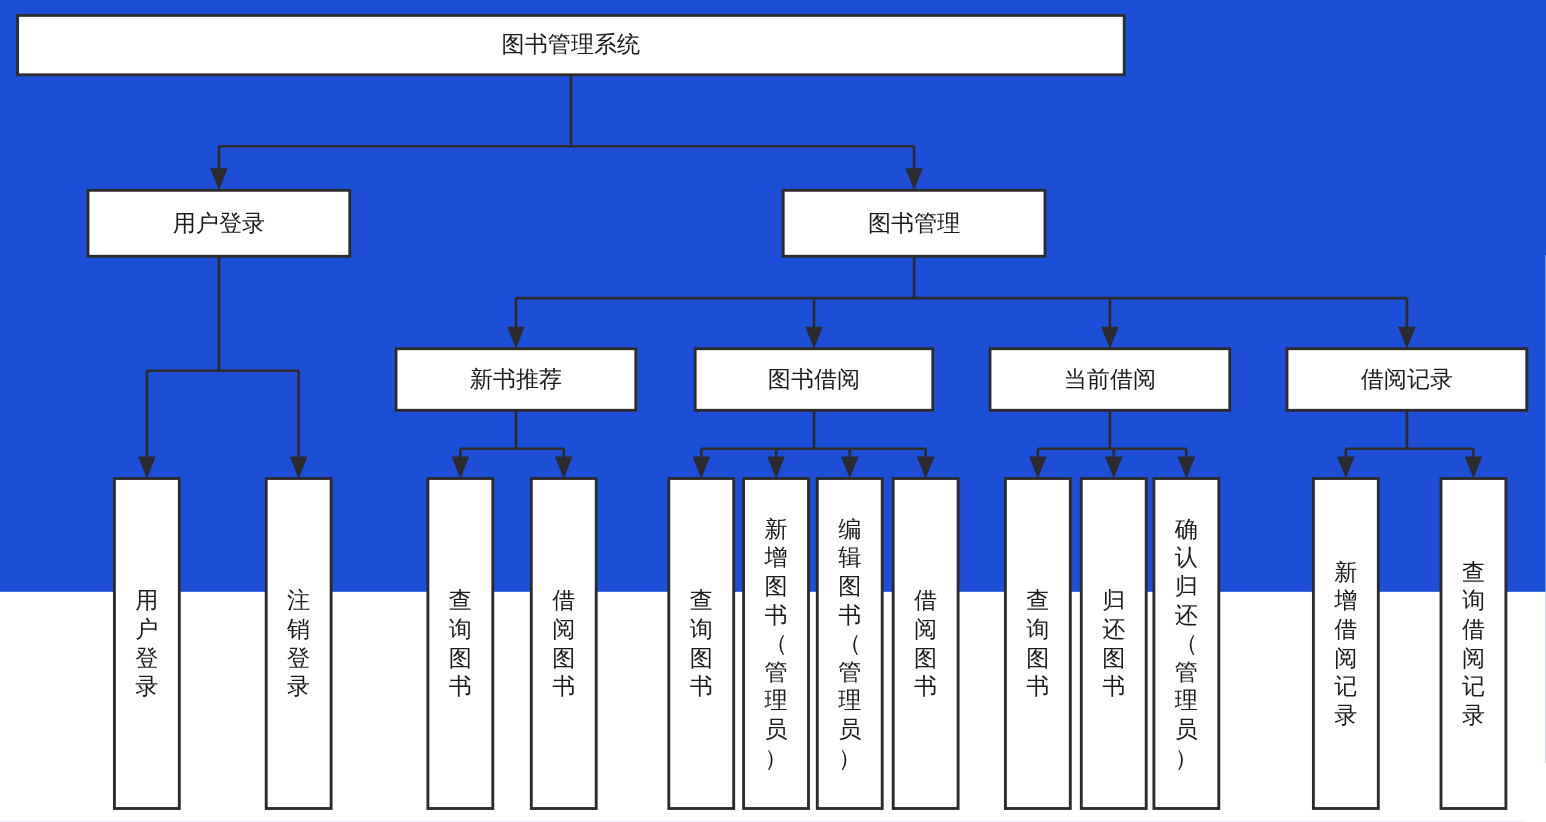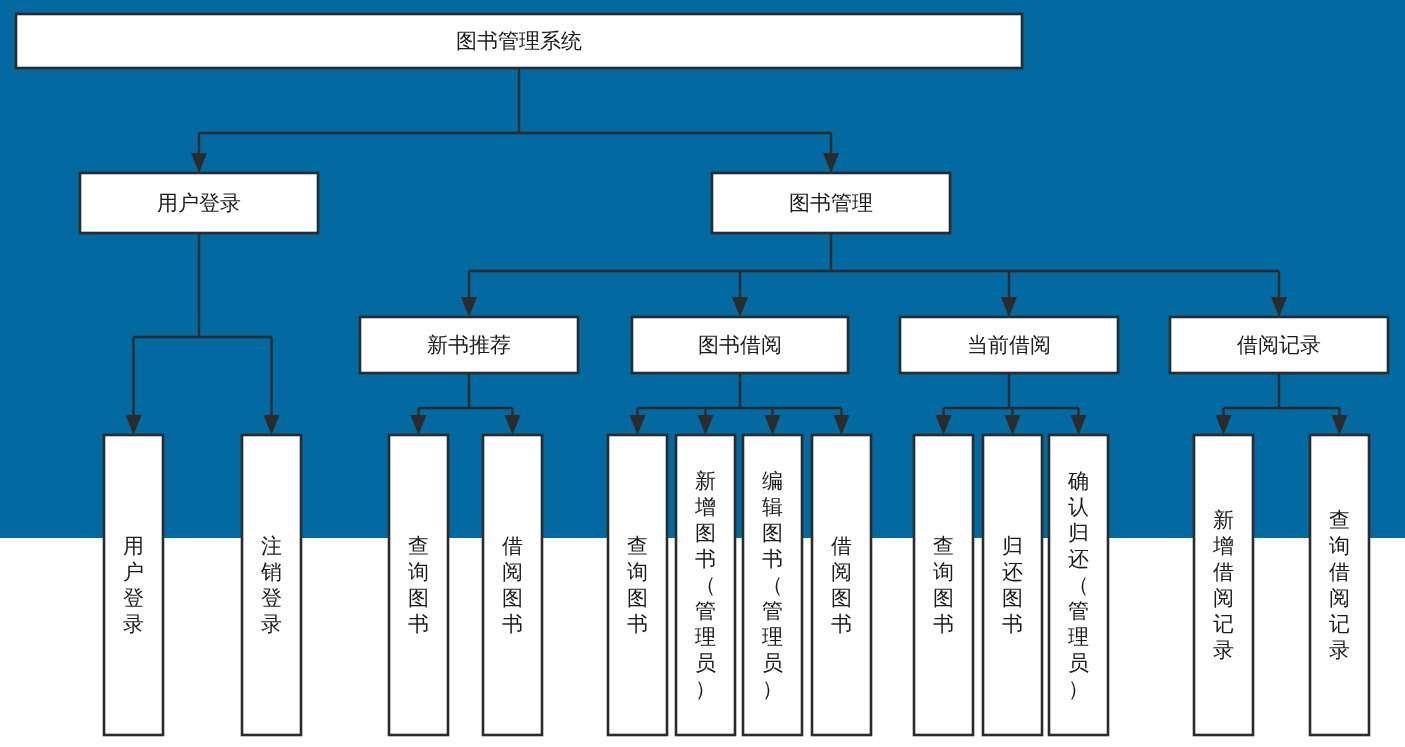--- a/index.html
+++ b/index.html
@@ -12,21 +12,21 @@
     width: 1405px;
     height: 747px;
     font-family: "Liberation Sans", "DejaVu Sans", sans-serif;
     overflow: hidden;
     position: relative;
   }
   #diagram-root {
     position: relative;
     width: 1405px;
     height: 538px;
-    background: #0369a1;
+    background: #1d4ed8;
   }
   svg#diagram-svg {
     position: absolute;
     left: 0;
     top: 0;
     width: 1405px;
     height: 747px;
     display: block;
   }
   .node-box {

